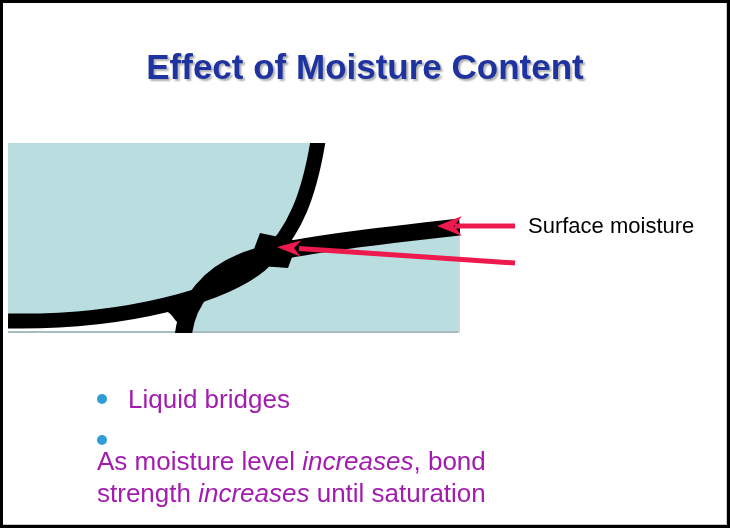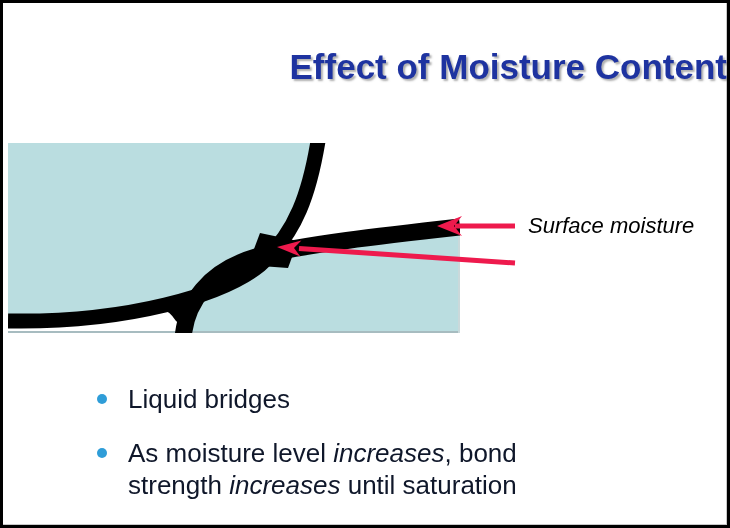--- a/index.html
+++ b/index.html
@@ -8,37 +8,37 @@
     width:730px;height:528px;
     box-sizing:border-box;
     border:3px solid #000;
     box-shadow:inset -1px -1px 0 #c9c9c9;
     background:#ffffff;
     font-family:"Liberation Sans","DejaVu Sans",sans-serif;
     overflow:hidden;
   }
   .title{
     position:absolute;left:0;top:43px;width:100%;
-    text-align:right;
+    text-align:center;
     font-size:35px;font-weight:bold;line-height:42px;
     color:var(--title-color,#1e33a0);
     text-shadow:2px 2px 2px rgba(110,110,110,.55);
     letter-spacing:0;
   }
   .diagram-svg{position:absolute;left:5px;top:140px;width:452px;height:190px;overflow:hidden;}
   .arrows-svg{position:absolute;left:0;top:0;width:724px;height:522px;pointer-events:none;}
   .callout{
     position:absolute;left:525px;
-    font-size:22px;line-height:24px;color:#000;white-space:nowrap;font-style:italic;
+    font-size:22px;line-height:24px;color:#000;white-space:nowrap;
   }
   .callout.surface{top:211px;}
   .callout.liquid{top:248px;}
   .bullets{position:absolute;left:94px;top:380px;width:452px;}
-  .bullet-item{display:flex;align-items:flex-start;font-size:26px;line-height:32px;color:#0f172a;}
-  .bullet-item + .bullet-item{margin-top:22px;}
+  .bullet-item{display:flex;align-items:flex-start;font-size:26px;line-height:32px;color:#a21caf;}
+  .bullet-item + .bullet-item{margin-top:9px;flex-direction:column;}
   .bullet-dot{
     flex:0 0 10px;width:10px;height:10px;border-radius:50%;
     background:var(--bullet-color,#2f9dd8);
     margin:11px 21px 0 0;
   }
   .bullet-text{flex:1;}
   .bullet-text i{font-style:italic;}
 </style>
 </head>
 <body>

